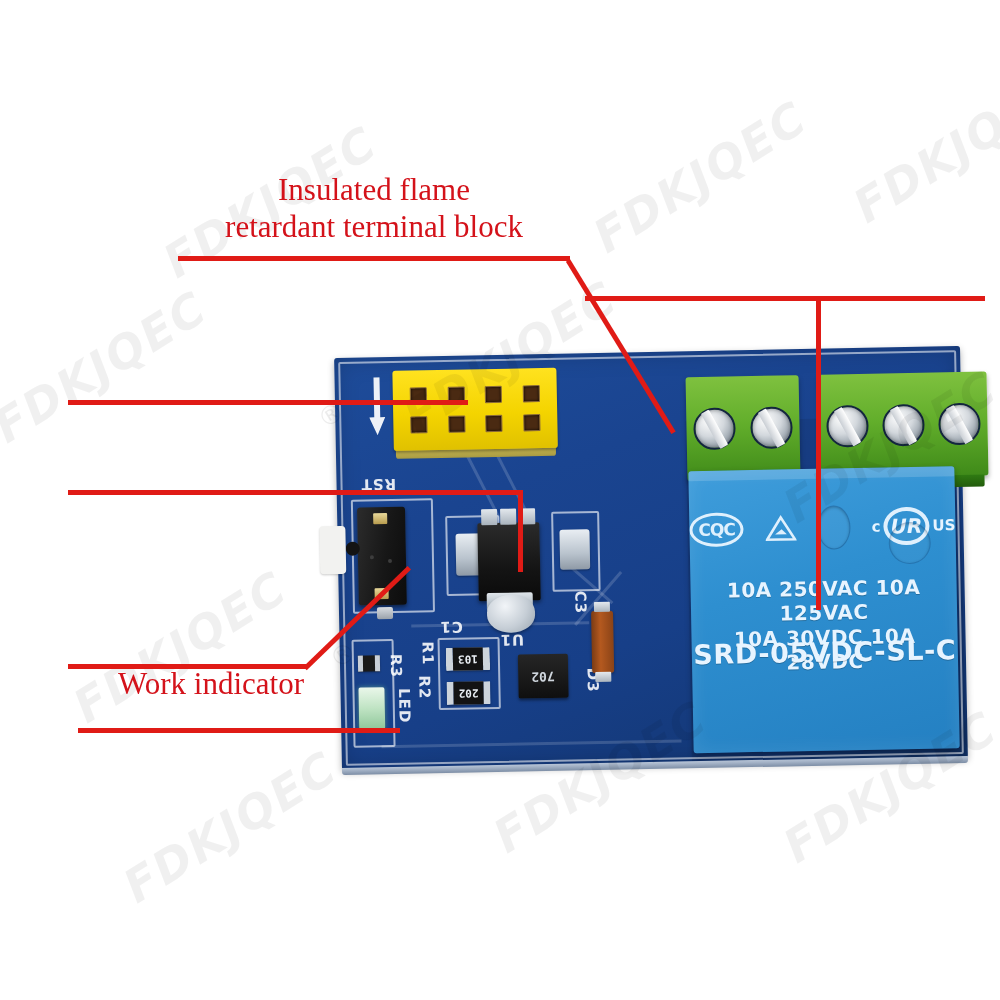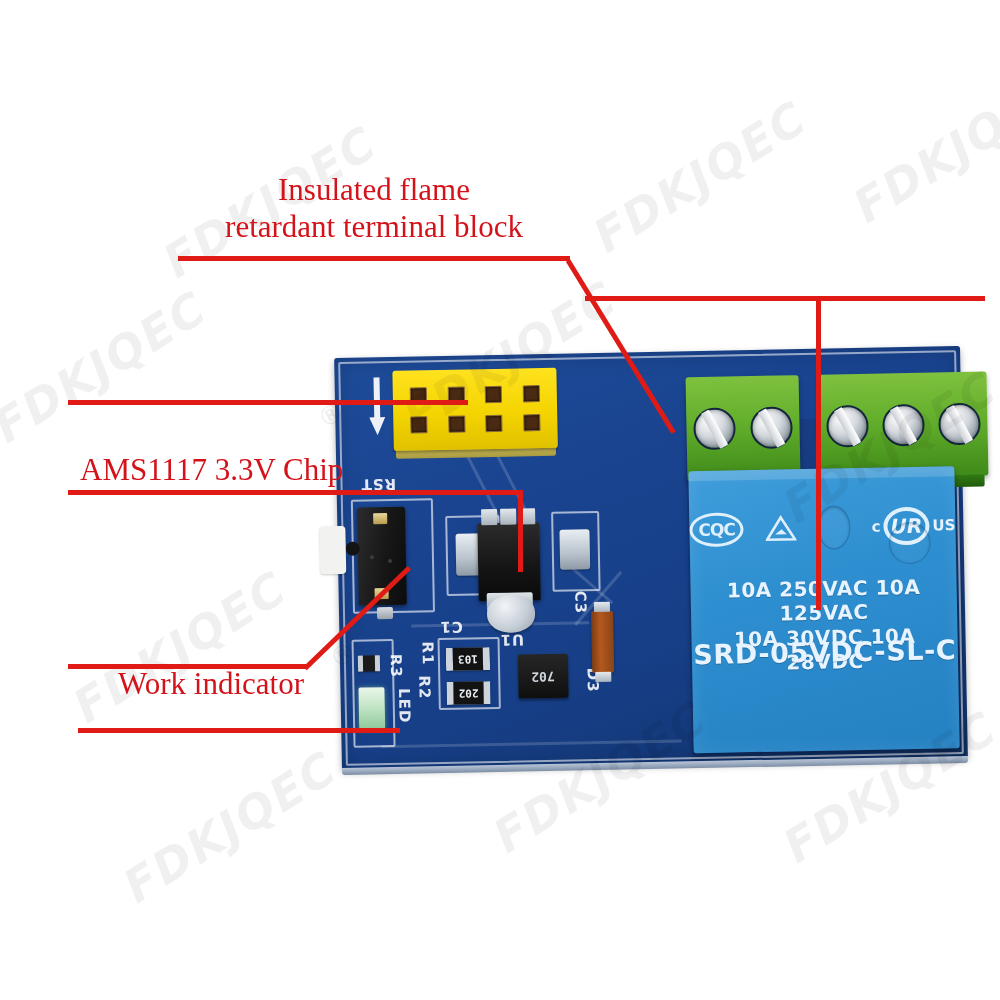--- a/index.html
+++ b/index.html
@@ -467,18 +467,17 @@
   <div class="ln ln-h" style="left:68px; top:664px; width:240px;"></div>
   <div class="ln ln-d" style="left:305px; top:666px; width:145px; transform:rotate(-44deg);"></div>
 
   <div class="ln ln-h" style="left:78px; top:728px; width:322px;"></div>
 
   <div class="anno center" style="left:178px; top:172px; width:392px;">Insulated flame
 retardant terminal block</div>
 
 
 
-  <div class="anno" style="left:80px; top:452px;">AMS1117 3.3V Chip</div>
 
 
   <div class="anno" style="left:118px; top:666px;">Work indicator</div>
 
 </div>
 
 </body></html>

